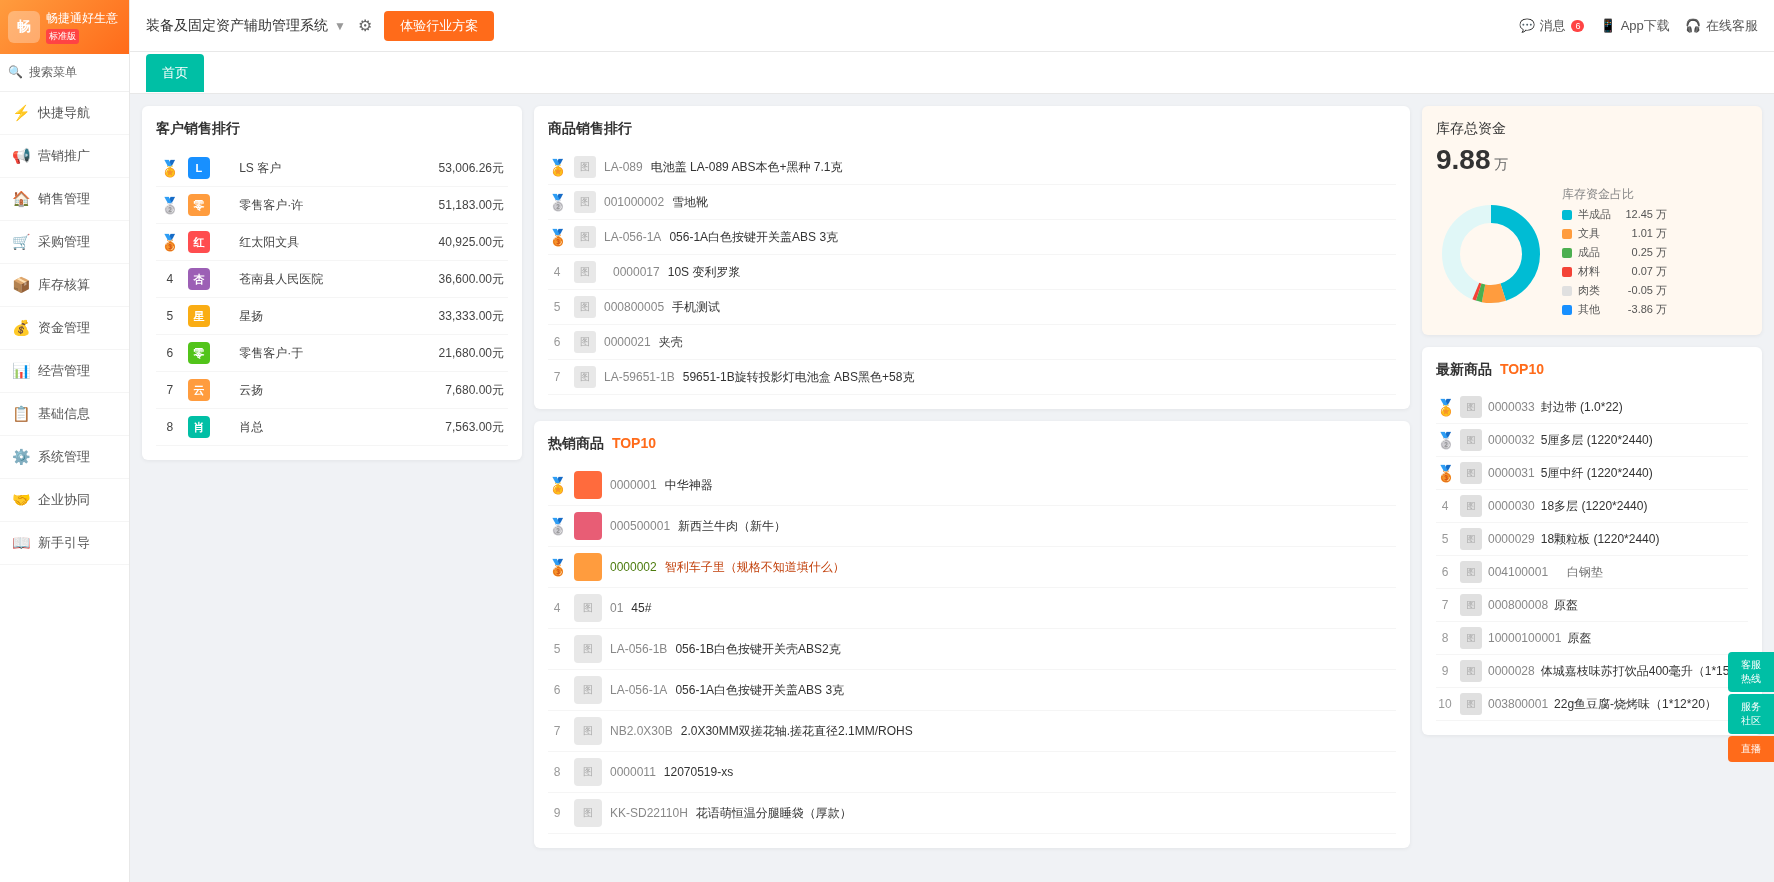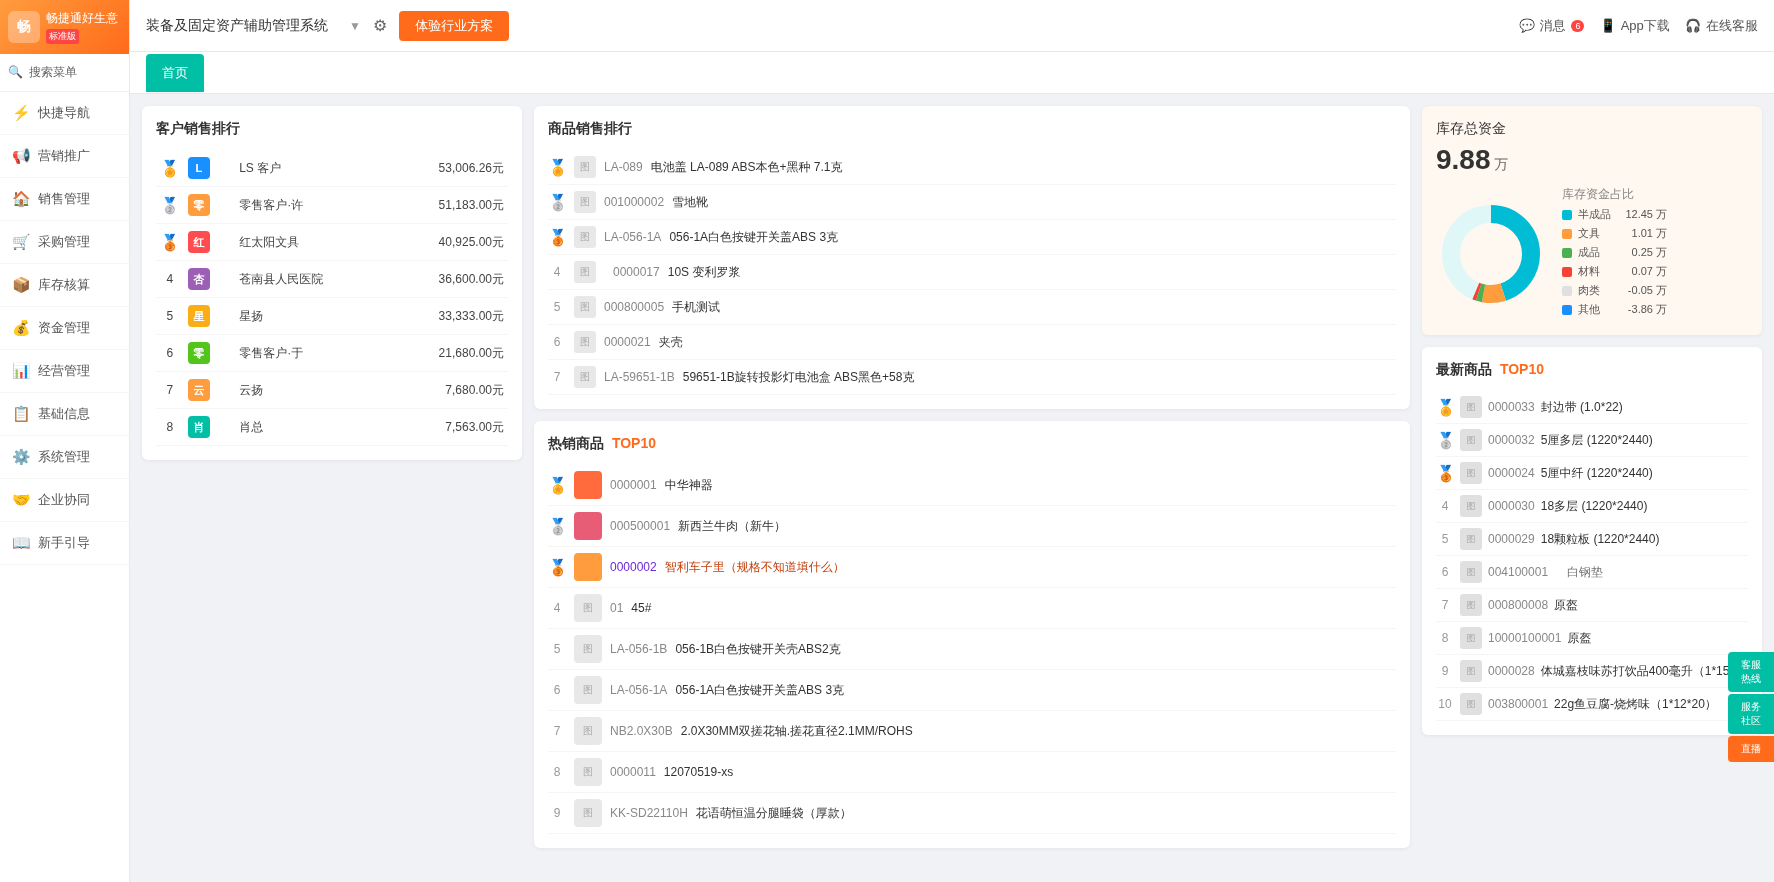--- a/index.html
+++ b/index.html
@@ -61,21 +61,21 @@
       height: 52px;
       display: flex;
       align-items: center;
       padding: 0 16px;
       border-bottom: 1px solid #e8e8e8;
       gap: 12px;
       flex-shrink: 0;
     }
     .topbar-title {
       font-size: 14px; color: #333;
-      display: flex; align-items: center; gap: 21px;
+      display: flex; align-items: center; gap: 6px;
     }
     .topbar-title .chevron { color: #999; font-size: 12px; }
     .topbar-gear { color: #666; font-size: 16px; cursor: pointer; }
     .topbar-btn {
       background: #ff6b1a;
       color: white;
       border: none;
       padding: 6px 16px;
       border-radius: 4px;
       font-size: 13px;
@@ -459,21 +459,21 @@
     </span>
     <span style="width:28px;height:28px;border-radius:4px;background:#e85d75;display:inline-block;flex-shrink:0;"></span>
     <span style="color:#888;">000500001</span>
     <span style="color:#333;">新西兰牛肉（新牛）</span>
   </div>
             <div style="display: flex; align-items: center; padding: 6px 0px; border-bottom: 1px solid rgb(245, 245, 245); gap: 8px; font-size: 12px;">
     <span style="width:18px;text-align:center;color:#999;">
       <span style="color:#cd7f32;font-size:16px;">🥉</span>
     </span>
     <span style="width:28px;height:28px;border-radius:4px;background:#ff9c3e;display:inline-block;flex-shrink:0;"></span>
-    <span style="color:#6d28d9;">0000002</span>
+    <span style="color:#4d7c0f;">0000002</span>
     <span style="color:#c2410c;">智利车子里（规格不知道填什么）</span>
   </div>
             <div style="display: flex; align-items: center; padding: 6px 0px; border-bottom: 1px solid rgb(245, 245, 245); gap: 8px; font-size: 12px;">
     <span style="width:18px;text-align:center;color:#999;">
       4
     </span>
     <span style="width:28px;height:28px;border-radius:4px;background:#e8e8e8;display:inline-flex;align-items:center;justify-content:center;font-size:10px;color:#aaa;flex-shrink:0;">图</span>
     <span style="color:#888;">01</span>
     <span style="color:#333;">45#</span>
   </div>
@@ -601,21 +601,21 @@
     </span>
     <span style="width:22px;height:22px;background:#e0e0e0;border-radius:3px;display:inline-flex;align-items:center;justify-content:center;font-size:9px;color:#aaa;flex-shrink:0;">图</span>
     <span style="color:#888;">0000032</span>
     <span style="color:#333;">5厘多层 (1220*2440)</span>
   </div>
             <div style="display: flex; align-items: center; padding: 5px 0px; border-bottom: 1px solid rgb(245, 245, 245); gap: 6px; font-size: 12px;">
     <span style="width:18px;text-align:center;color:#999;">
       <span style="color:#cd7f32;font-size:16px;">🥉</span>
     </span>
     <span style="width:22px;height:22px;background:#e0e0e0;border-radius:3px;display:inline-flex;align-items:center;justify-content:center;font-size:9px;color:#aaa;flex-shrink:0;">图</span>
-    <span style="color:#888;">0000024</span>
+    <span style="color:#888;">0000031</span>
     <span style="color:#333;">5厘中纤 (1220*2440)</span>
   </div>
             <div style="display: flex; align-items: center; padding: 5px 0px; border-bottom: 1px solid rgb(245, 245, 245); gap: 6px; font-size: 12px;">
     <span style="width:18px;text-align:center;color:#999;">
       4
     </span>
     <span style="width:22px;height:22px;background:#e0e0e0;border-radius:3px;display:inline-flex;align-items:center;justify-content:center;font-size:9px;color:#aaa;flex-shrink:0;">图</span>
     <span style="color:#888;">0000030</span>
     <span style="color:#333;">18多层 (1220*2440)</span>
   </div>

